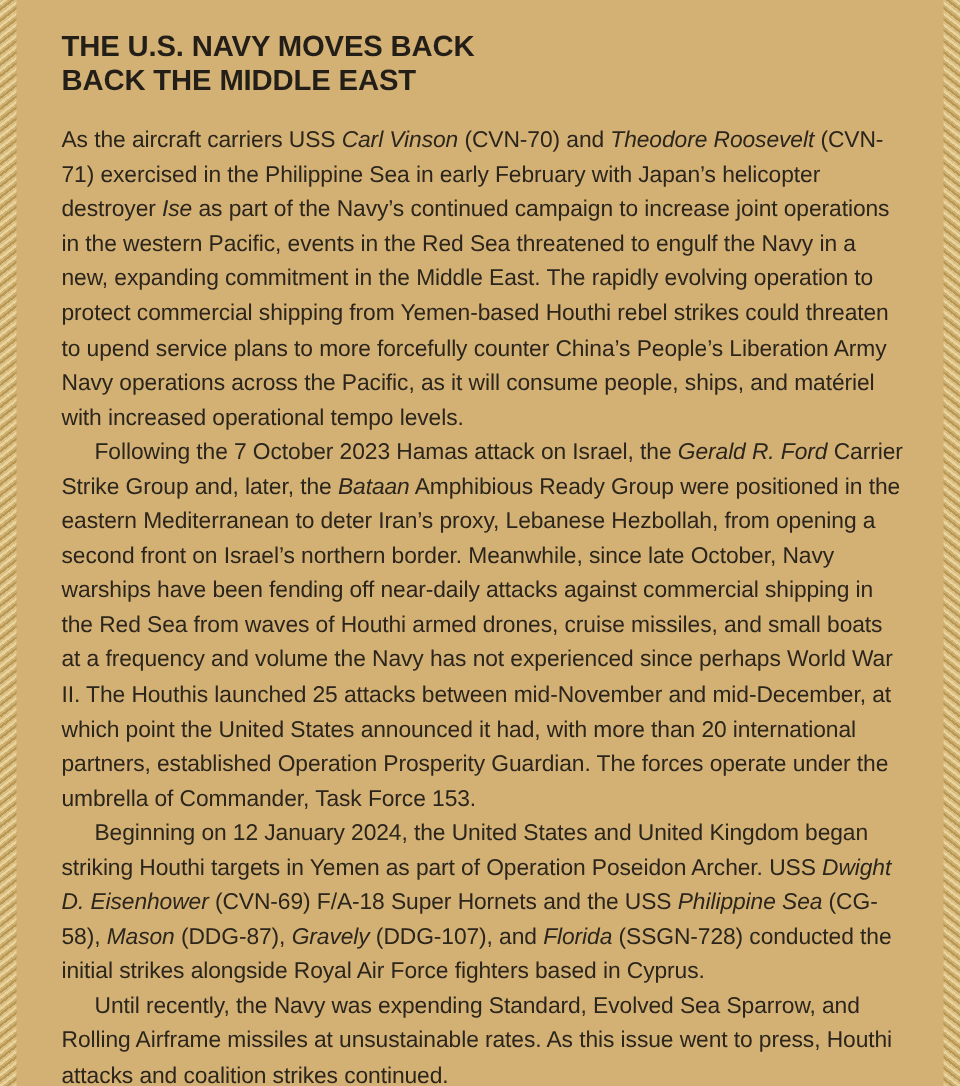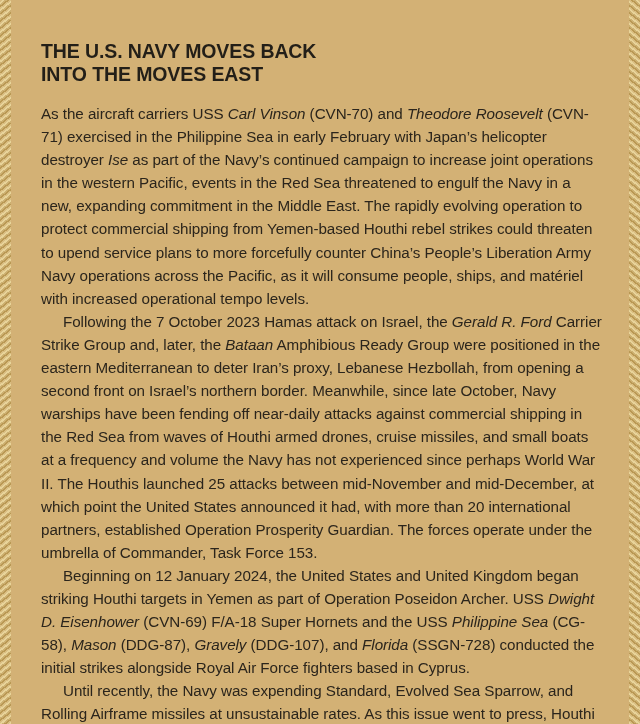--- a/index.html
+++ b/index.html
@@ -48,21 +48,21 @@
         #b99853 3.0px,
         #b99853 4.4px,
         #cdb072 4.4px,
         #cdb072 5.8px
       );
   }
 
   .page {
     position: absolute;
     inset: 0;
-    padding: 40px 36px 0 41px;
+    padding: 20px 36px 0 41px;
     box-sizing: border-box;
     z-index: 1;
   }
 
   .headline {
     font-family: "Liberation Sans", sans-serif;
     font-weight: bold;
     font-size: 19.5px;
     line-height: 23px;
     letter-spacing: -0.1px;
@@ -94,21 +94,21 @@
 </head>
 <body>
 
 <div class="edge-border left"></div>
 <div class="edge-border right"></div>
 
 <div class="page">
 
   <h1 class="headline">
     <span class="line">THE U.S. NAVY MOVES BACK</span>
-    <span class="line">INTO THE MOVES EAST</span>
+    <span class="line">BACK THE MIDDLE EAST</span>
   </h1>
 
   <div class="article" id="article-body">
       <p class=""><span>As the aircraft carriers USS </span><i>Carl Vinson</i><span> (CVN-70) and </span><i>Theodore Roosevelt</i><span> (CVN-71) exercised in the Philippine Sea in early February with Japan’s helicopter destroyer </span><i>Ise</i><span> as part of the Navy’s continued campaign to increase joint operations in the western Pacific, events in the Red Sea threatened to engulf the Navy in a new, expanding commitment in the Middle East. The rapidly evolving operation to protect commercial shipping from Yemen-based Houthi rebel strikes could threaten to upend service plans to more forcefully counter China’s People’s Liberation Army Navy operations across the Pacific, as it will consume people, ships, and matériel with increased operational tempo levels.</span></p>
       <p class="indent"><span>Following the 7 October 2023 Hamas attack on Israel, the </span><i>Gerald R. Ford</i><span> Carrier Strike Group and, later, the </span><i>Bataan</i><span> Amphibious Ready Group were positioned in the eastern Mediterranean to deter Iran’s proxy, Lebanese Hezbollah, from opening a second front on Israel’s northern border. Meanwhile, since late October, Navy warships have been fending off near-daily attacks against commercial shipping in the Red Sea from waves of Houthi armed drones, cruise missiles, and small boats at a frequency and volume the Navy has not experienced since perhaps World War II. The Houthis launched 25 attacks between mid-November and mid-December, at which point the United States announced it had, with more than 20 international partners, established Operation Prosperity Guardian. The forces operate under the umbrella of Commander, Task Force 153.</span></p>
       <p class="indent"><span>Beginning on 12 January 2024, the United States and United Kingdom began striking Houthi targets in Yemen as part of Operation Poseidon Archer. USS </span><i>Dwight D. Eisenhower</i><span> (CVN-69) F/A-18 Super Hornets and the USS </span><i>Philippine Sea</i><span> (CG-58), </span><i>Mason</i><span> (DDG-87), </span><i>Gravely</i><span> (DDG-107), and </span><i>Florida</i><span> (SSGN-728) conducted the initial strikes alongside Royal Air Force fighters based in Cyprus.</span></p>
       <p class="indent"><span>Until recently, the Navy was expending Standard, Evolved Sea Sparrow, and Rolling Airframe missiles at unsustainable rates. As this issue went to press, Houthi attacks and coalition strikes continued.</span></p>
     </div>
 
 </div>

